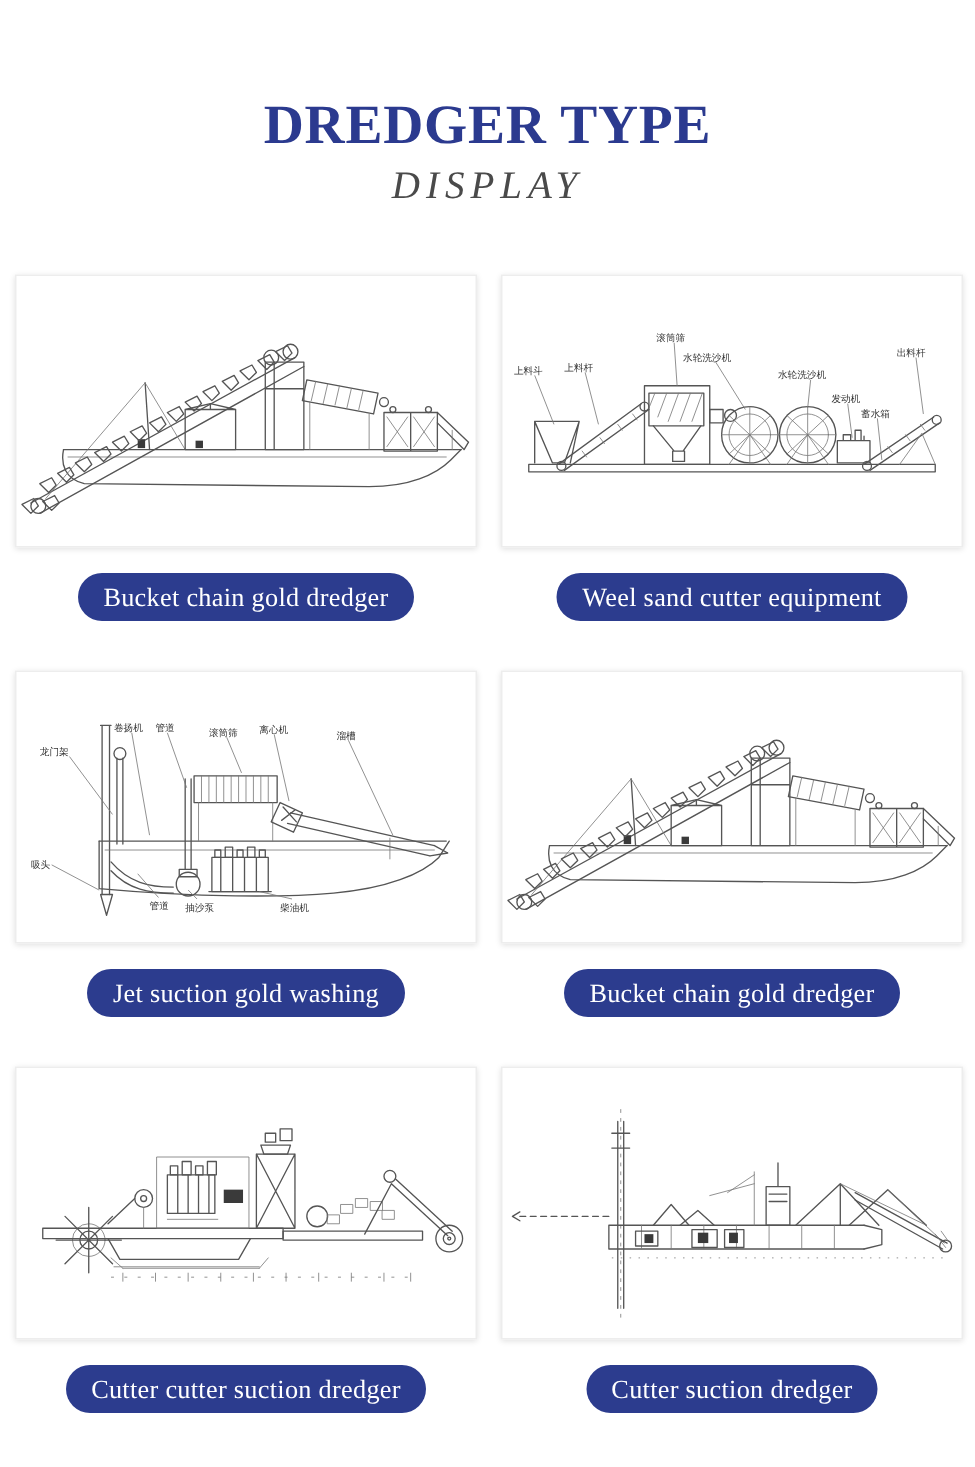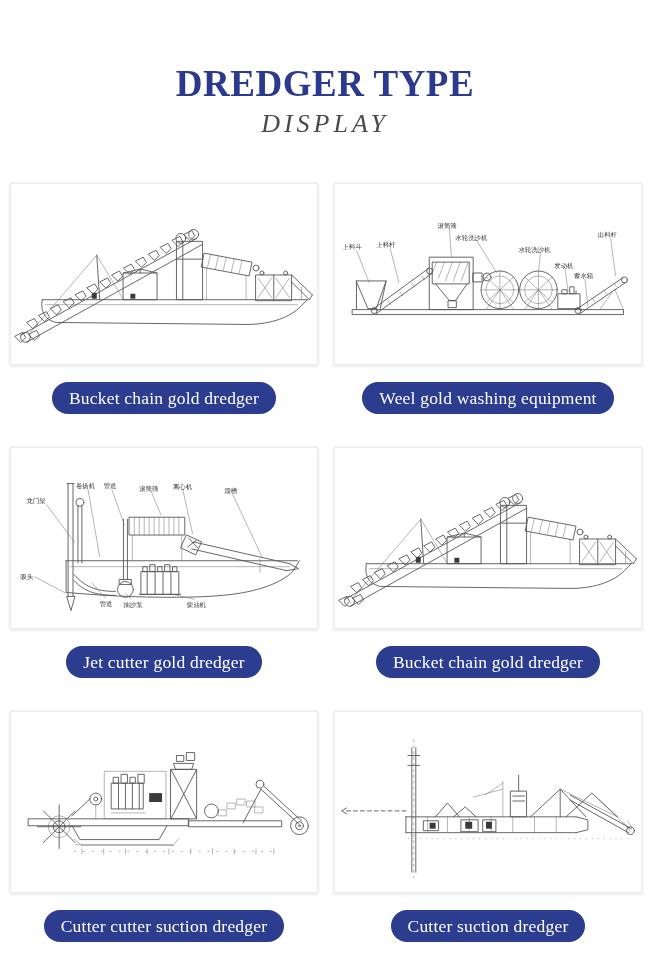--- a/index.html
+++ b/index.html
@@ -152,21 +152,21 @@
         <text class="ann" x="40" y="64">上料杆</text>
         <text class="ann" x="102" y="44">滚筒筛</text>
         <text class="ann" x="120" y="57">水轮洗沙机</text>
         <text class="ann" x="184" y="69">水轮洗沙机</text>
         <text class="ann" x="220" y="85">发动机</text>
         <text class="ann" x="240" y="95">蓄水箱</text>
         <text class="ann" x="264" y="54">出料杆</text>
       </svg>
     </div>
     <div class="btnrow">
-      <span class="btn">Weel gold washing equipment</span>
+      <span class="btn">Weel sand cutter equipment</span>
     </div>
   </div>
 
   <div>
     <div class="card">
       <svg viewBox="0 0 306 182">
         <g class="art">
 
           <path d="M56,36 V150 M61,36 V150 M55,36 h7"></path>
           <path d="M55,150 h8 L59,164 z"></path>
@@ -215,21 +215,21 @@
         <text class="ann" x="128" y="43">滚筒筛</text>
         <text class="ann" x="162" y="41">离心机</text>
         <text class="ann" x="214" y="45">溜槽</text>
         <text class="ann" x="8" y="132">吸头</text>
         <text class="ann" x="88" y="160">管道</text>
         <text class="ann" x="112" y="161">抽沙泵</text>
         <text class="ann" x="176" y="161">柴油机</text>
       </svg>
     </div>
     <div class="btnrow">
-      <span class="btn">Jet cutter gold dredger</span>
+      <span class="btn">Jet suction gold washing</span>
     </div>
   </div>
 
   <div>
     <div class="card">
       <svg viewBox="0 0 306 182">
         <use href="#bucket-dredger-art"></use>
       </svg>
     </div>
     <div class="btnrow">

